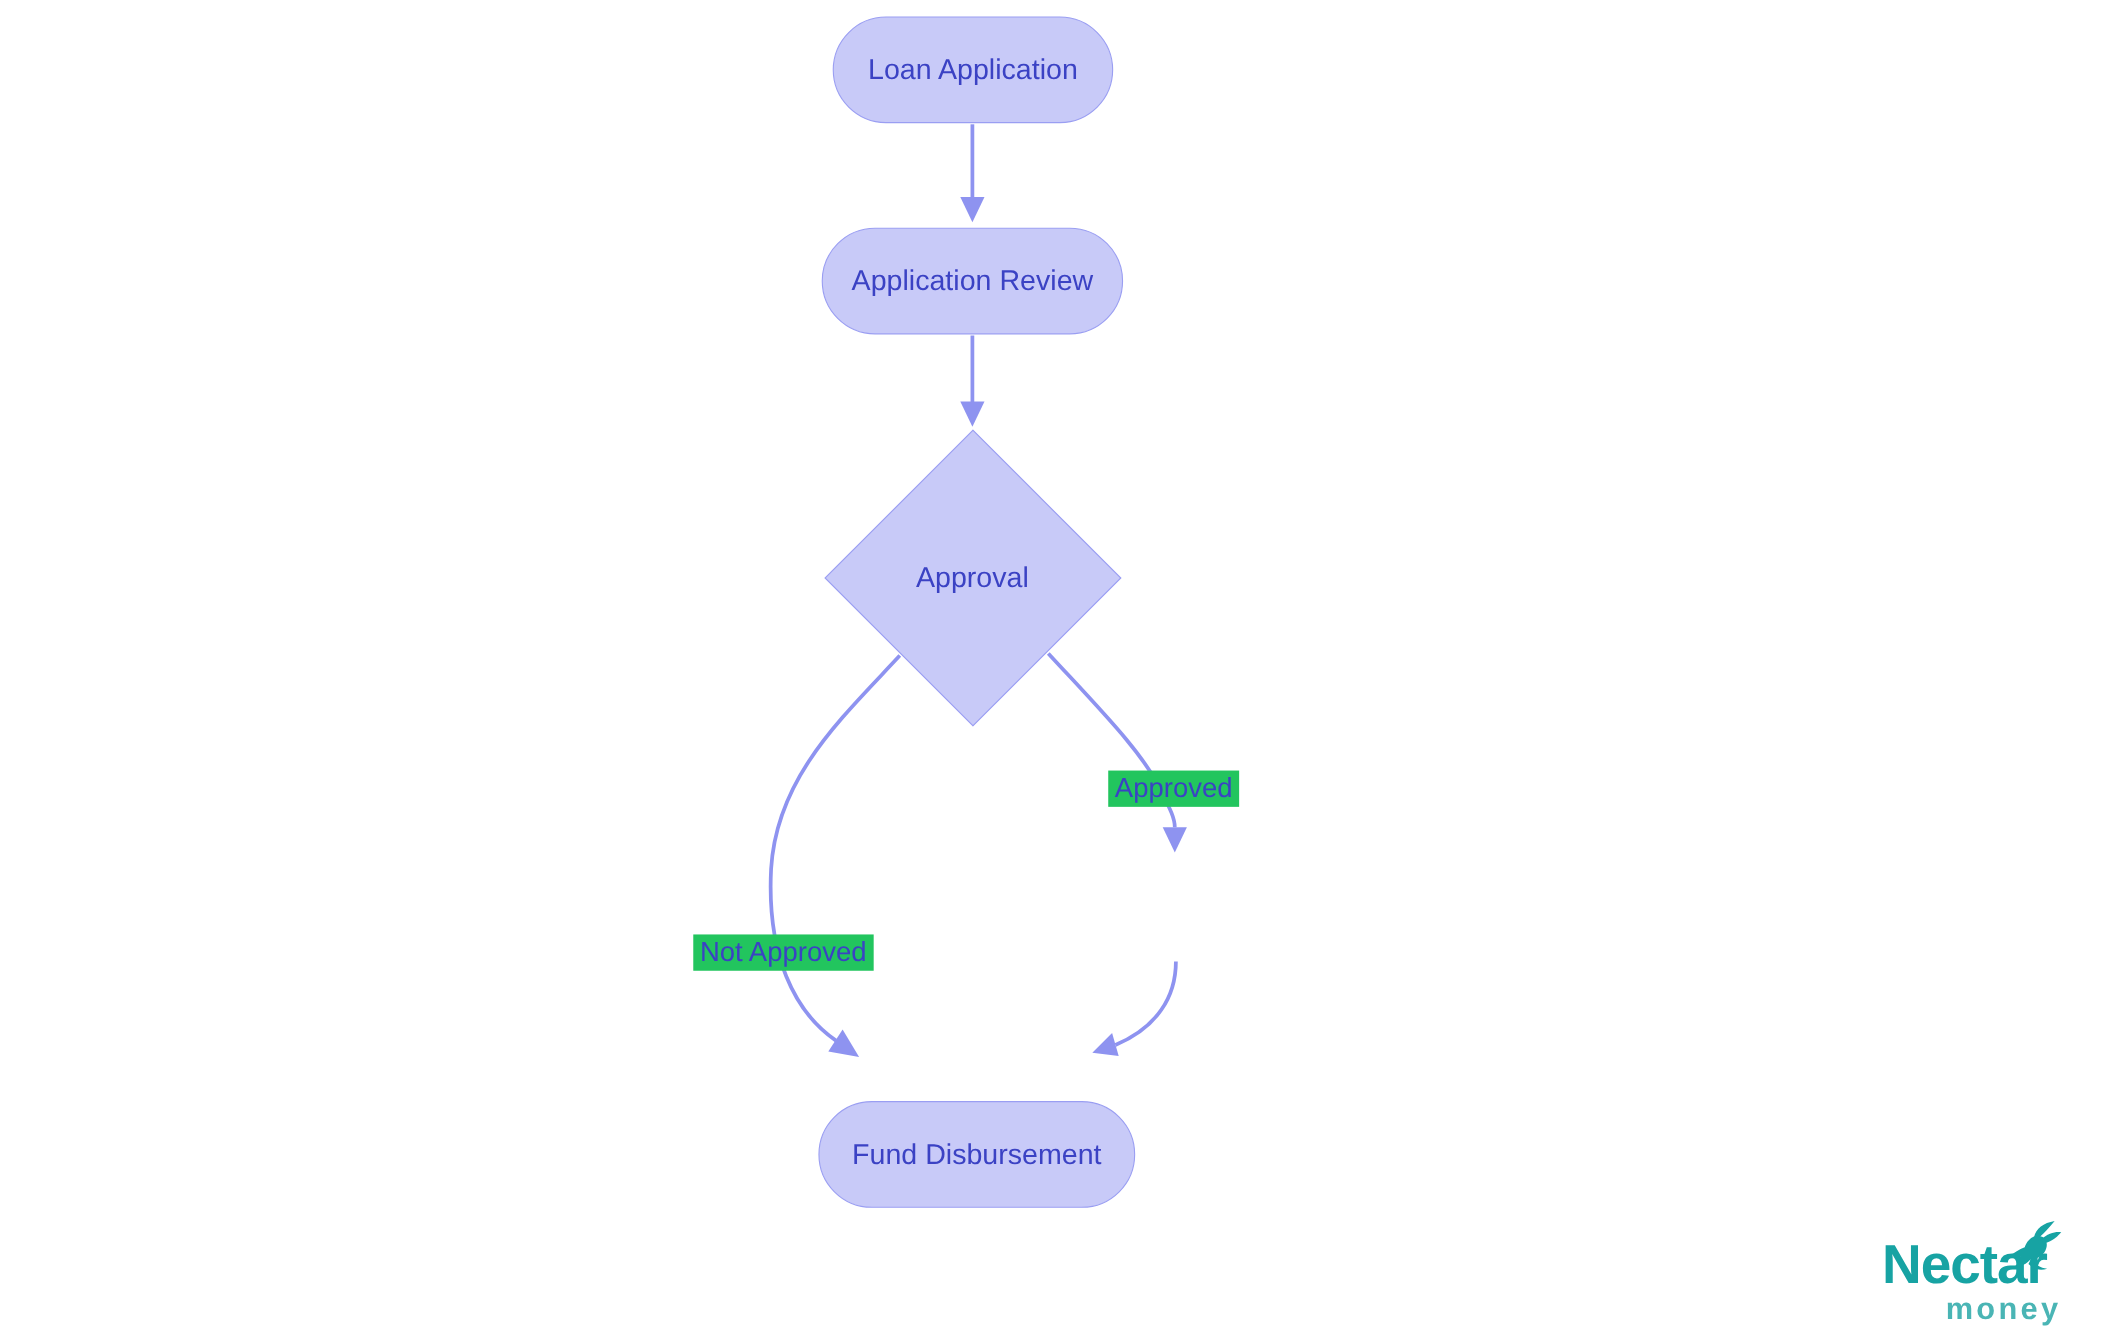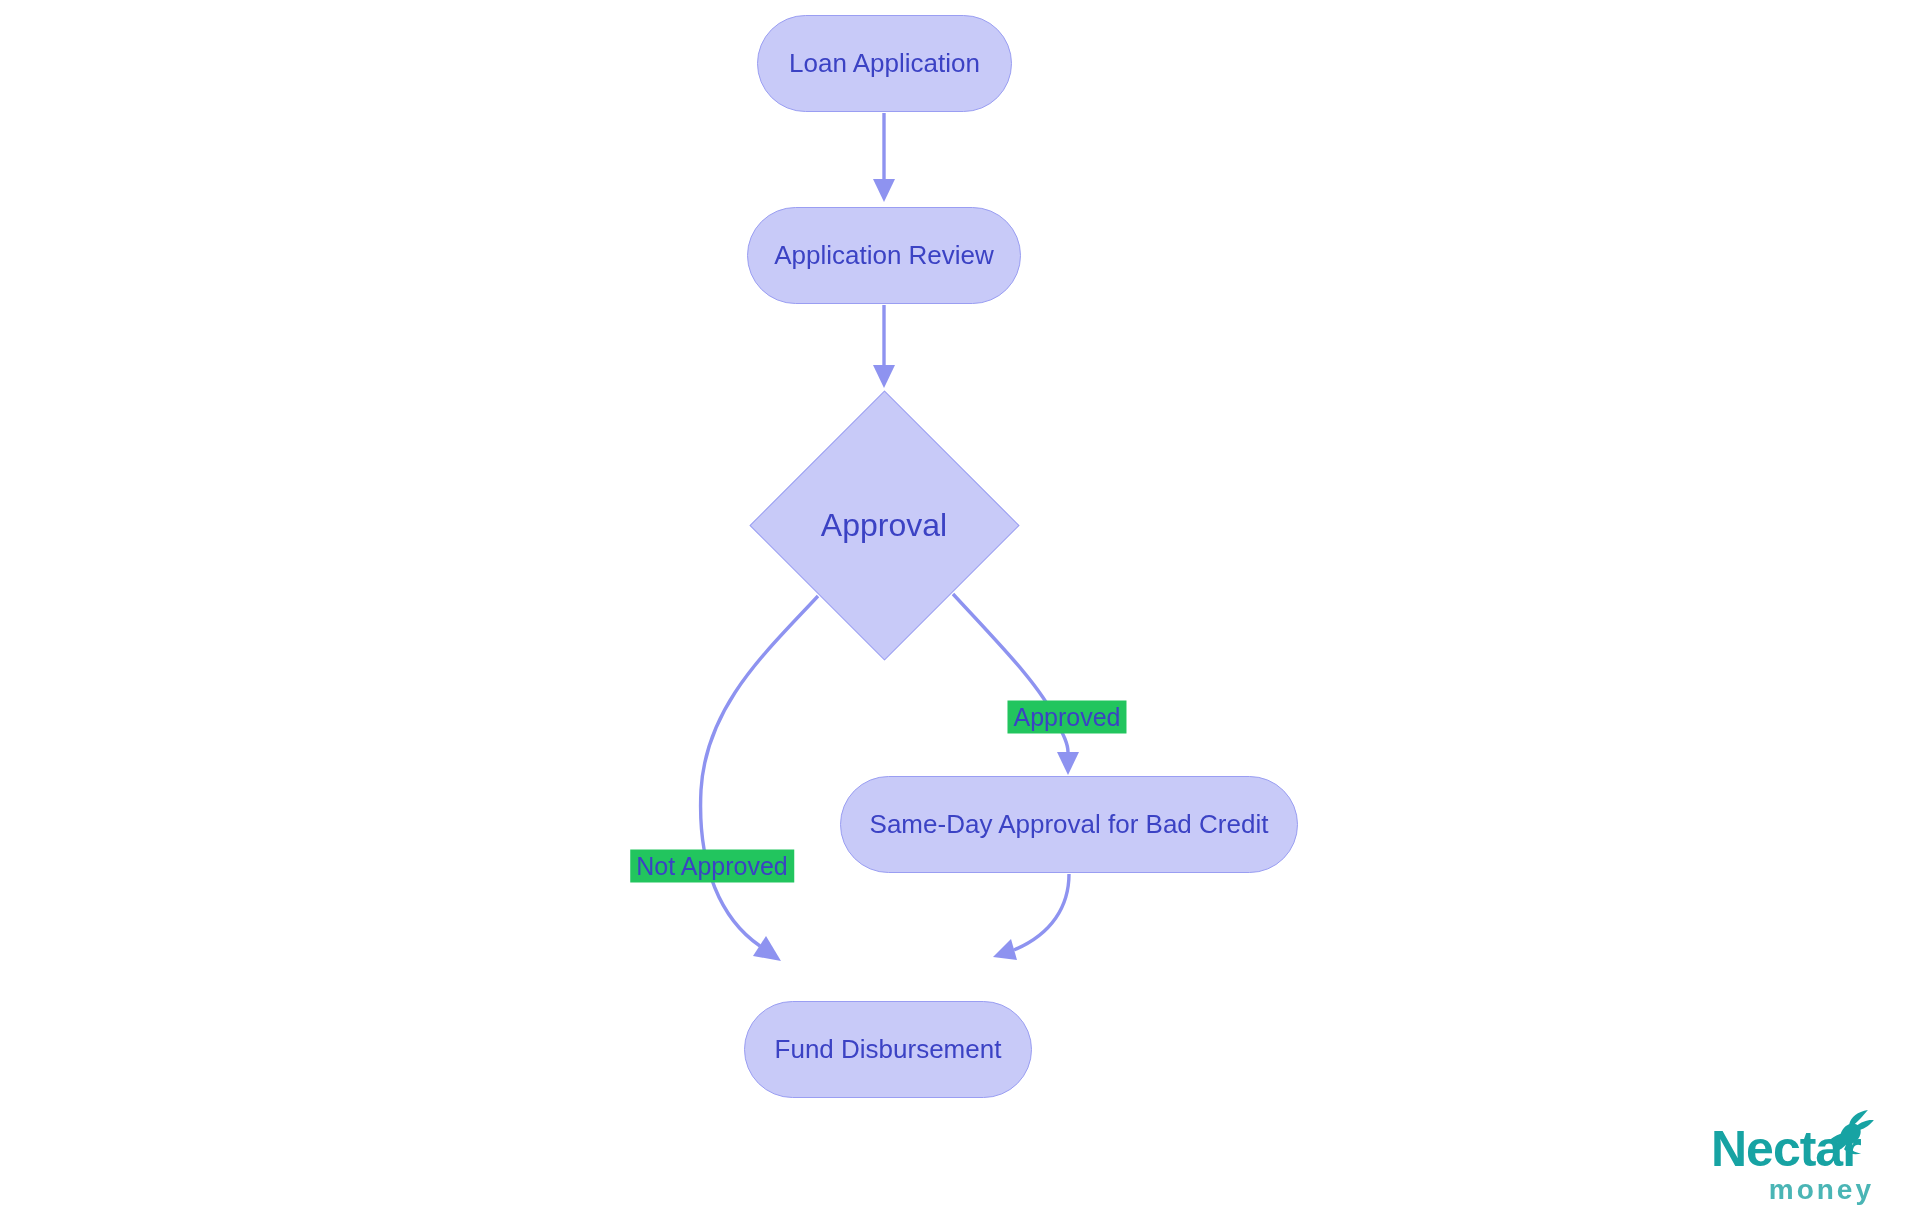--- a/index.html
+++ b/index.html
@@ -55,21 +55,21 @@
     background: var(--node-fill);
     border: 1.8px solid var(--node-border);
     transform: rotate(45deg);
   }
   .diamond-label {
     position: absolute;
     left: 884px;
     top: 525px;
     transform: translate(-50%, -50%);
     color: var(--node-text);
-    font-size: 32px;
+    font-size: 26px;
     white-space: nowrap;
   }
   .edge-label {
     position: absolute;
     transform: translate(-50%, -50%);
     background: #22c55e;
     padding: 2px 6px;
     color: var(--edge-label-text);
     font-size: 25px;
     white-space: nowrap;
@@ -142,23 +142,20 @@
     <span>Loan Application</span>
   </div>
 
   <div class="node pill" style="left:747px; top:207px; width:274px; height:97px;">
     <span>Application Review</span>
   </div>
 
   <div class="diamond-shape"></div>
   <div class="diamond-label">Approval</div>
 
-  <div class="node pill" style="left:840px; top:776px; width:458px; height:97px;">
-    <span>Same-Day Approval for Bad Credit</span>
-  </div>
 
   <div class="node pill" style="left:744px; top:965px; width:288px; height:97px;margin-top:36px;">
     <span>Fund Disbursement</span>
   </div>
 
   <div class="edge-label" style="left:1067px; top:717px;">Approved</div>
 
   <div class="edge-label" style="left:700px; top:866px;margin-left:12px;">Not Approved</div>
 
   <div class="logo">

